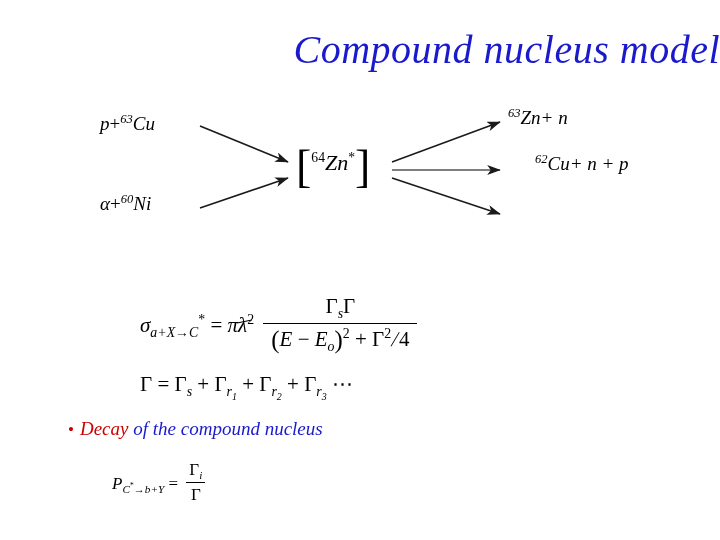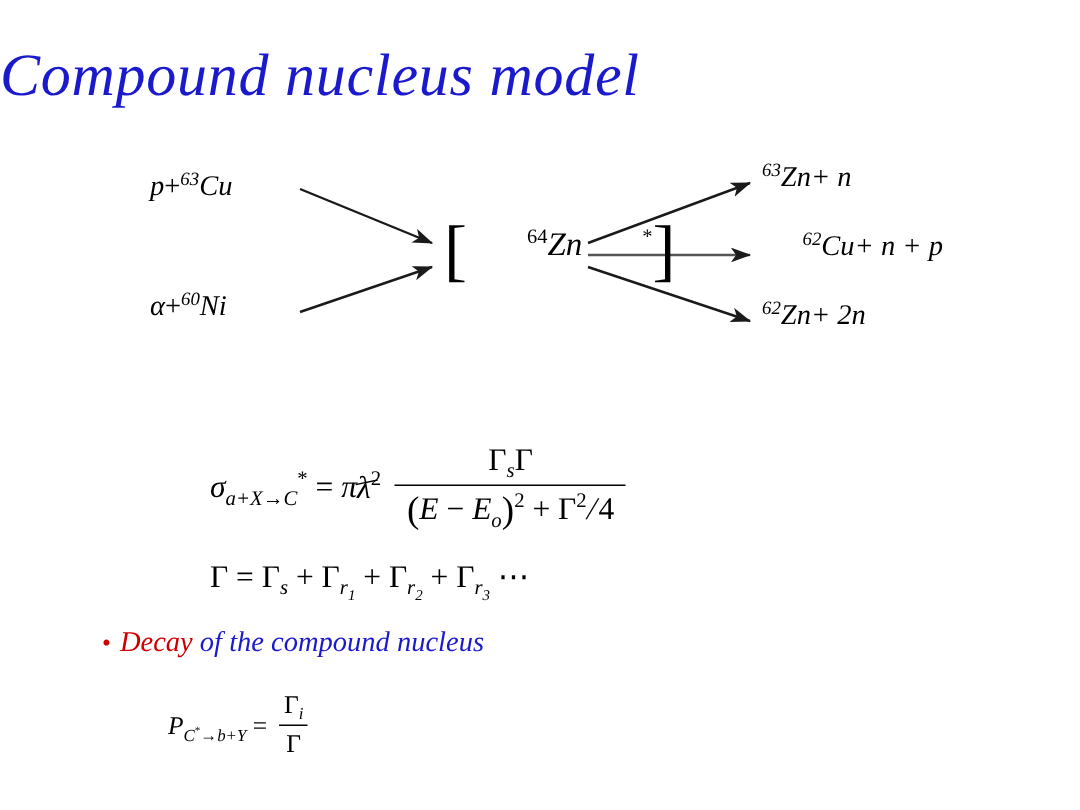--- a/index.html
+++ b/index.html
@@ -20,21 +20,21 @@
     width: 720px;
     height: 540px;
   }
 
   
   .title {
     position: absolute;
     top: 26px;
     left: 0;
     width: 720px;
-    text-align: left;
+    text-align: right;
     font-size: 40px;
     font-style: italic;
     color: #1a1acc;
     font-family: "Liberation Serif", serif;
     letter-spacing: 0.5px;
   }
 
   
   .diagram {
     position: absolute;
@@ -89,21 +89,20 @@
     font-style: normal;
     vertical-align: -12px;
     font-family: "Liberation Serif", serif;
   }
   .compound .nuc {
     font-style: italic;
   }
   .compound sup {
     font-size: 0.62em;
     vertical-align: super;
-    margin-left: 40px;
   }
 
   
   .bullet {
     position: absolute;
     font-family: "Liberation Serif", serif;
     font-style: italic;
     font-size: 19px;
     white-space: nowrap;
   }
@@ -240,23 +239,20 @@
     </div>
 
     <div class="rx out-1">
       <sup>63</sup><span class="it">Zn</span><span class="it">+ n</span>
     </div>
 
     <div class="rx out-2">
       <sup>62</sup><span class="it">Cu</span><span class="it">+ n + p</span>
     </div>
 
-    <div class="rx out-3">
-      <sup>62</sup><span class="it">Zn</span><span class="it">+ 2n</span>
-    </div>
   </div>
 
 
   <div class="eq eq-sigma">
     <span class="it">σ</span><span class="sub">a+X→C</span><span class="supr">*</span>
     <span class="up">=</span>
     <span class="it">π</span><span class="lambda-bar">λ</span><span class="supr">2</span>
     <span class="frac">
       <span class="num"><span class="up">Γ</span><span class="sub">s</span><span class="up">Γ</span></span>
       <span class="den"><span class="paren">(</span><span class="it">E</span> <span class="up">−</span> <span class="it">E</span><span class="sub">o</span><span class="paren">)</span><span class="supr">2</span> <span class="up">+</span> <span class="up">Γ</span><span class="supr">2</span><span class="slash">/</span><span class="up">4</span></span>

